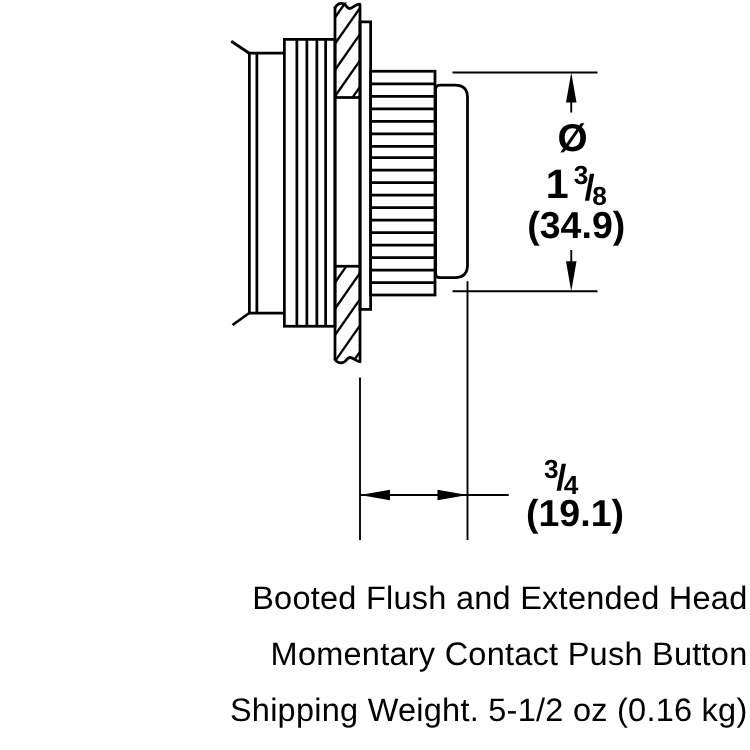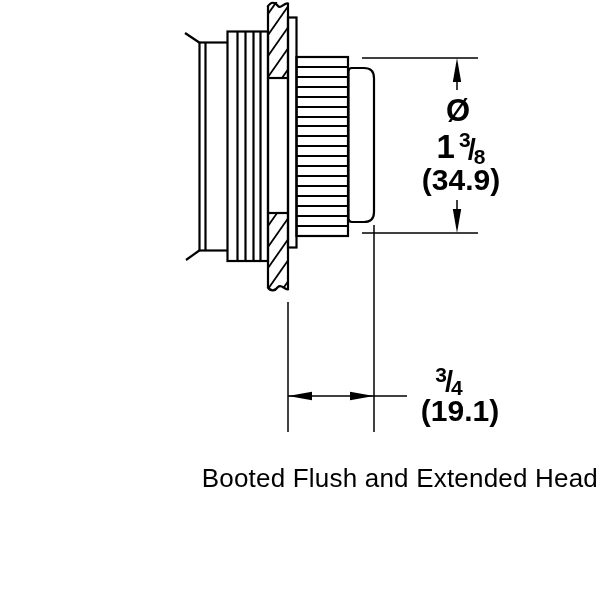--- a/index.html
+++ b/index.html
@@ -126,15 +126,17 @@
       <line class="thin" x1="288" y1="396" x2="407" y2="396"></line>
       <polygon class="arrow" points="288,396 312,391.8 312,400.2"></polygon>
       <polygon class="arrow" points="374,396 350,391.8 350,400.2"></polygon>
       <text class="dimtext" x="449" y="382" font-size="21" text-anchor="middle"><tspan>3</tspan><tspan font-size="29" dx="-2" dy="10">/</tspan><tspan font-size="21" dx="-2" dy="3">4</tspan></text>
       <text class="dimtext" x="460" y="421" font-size="30" text-anchor="middle">(19.1)</text>
     </g>
   </svg>
 
   <div id="caption">
     <div>Booted Flush and Extended Head</div>
+    <div>Momentary Contact Push Button</div>
+    <div>Shipping Weight. 5-1/2 oz (0.16 kg)</div>
   </div>
 
 </div>
 
 </body></html>

